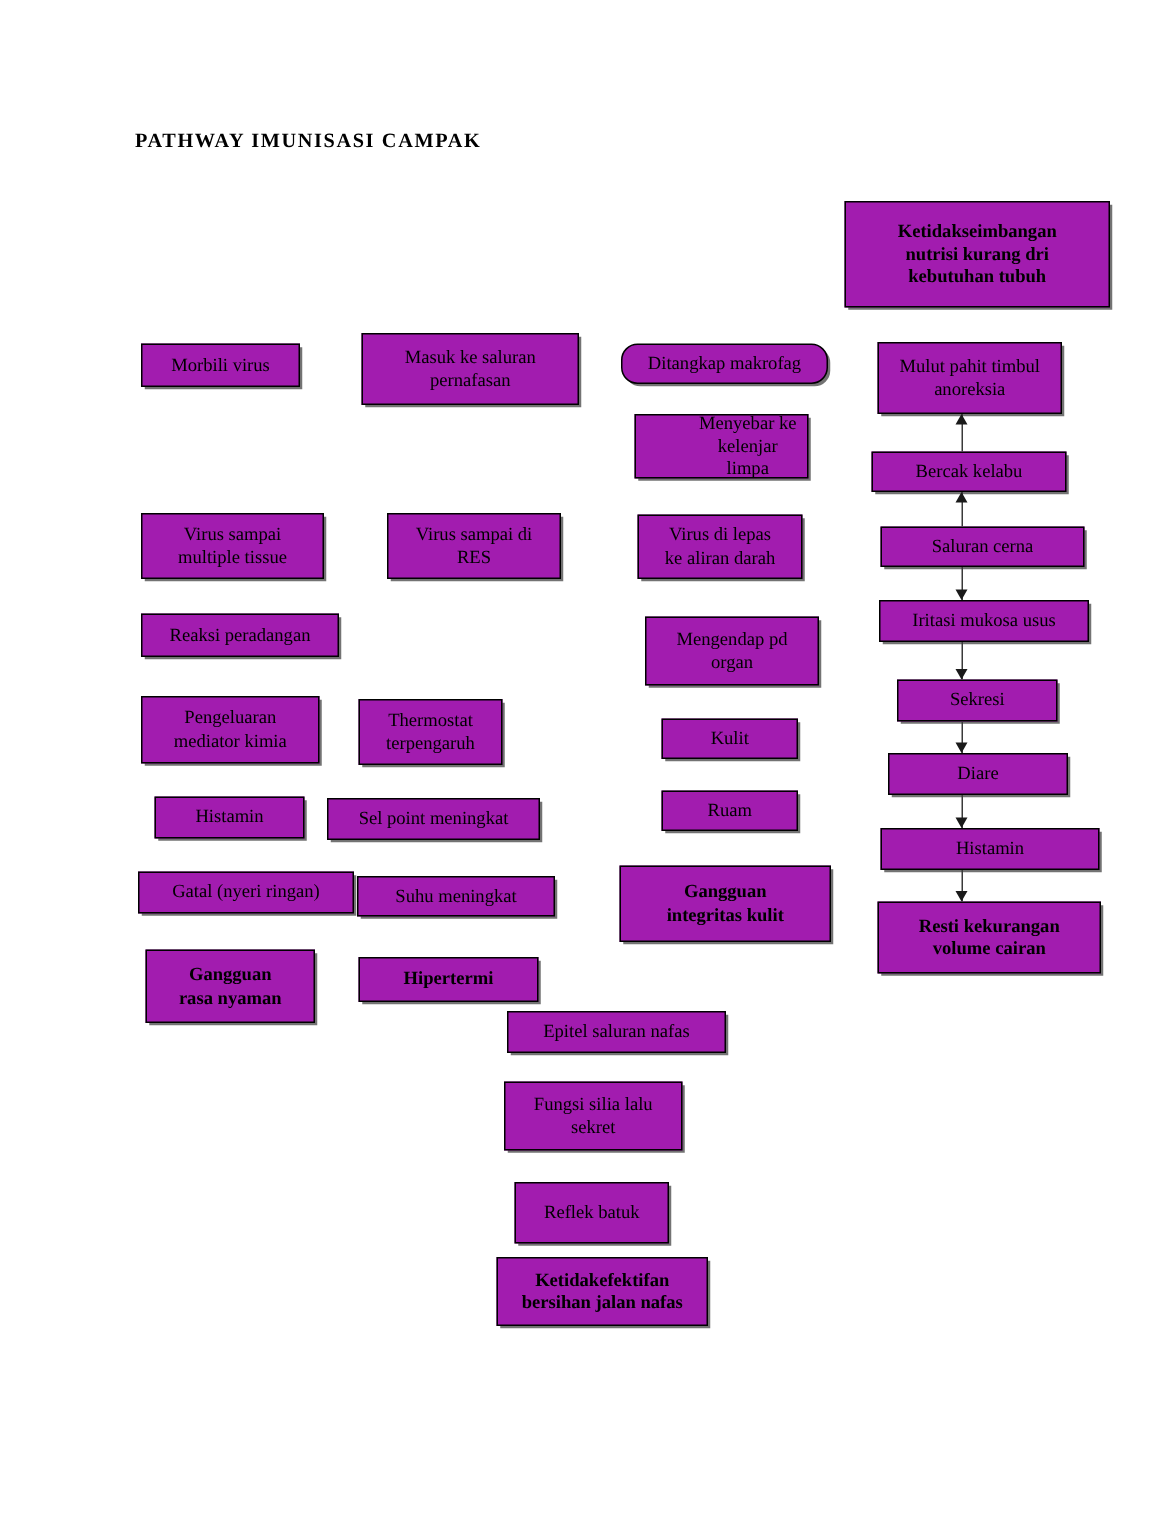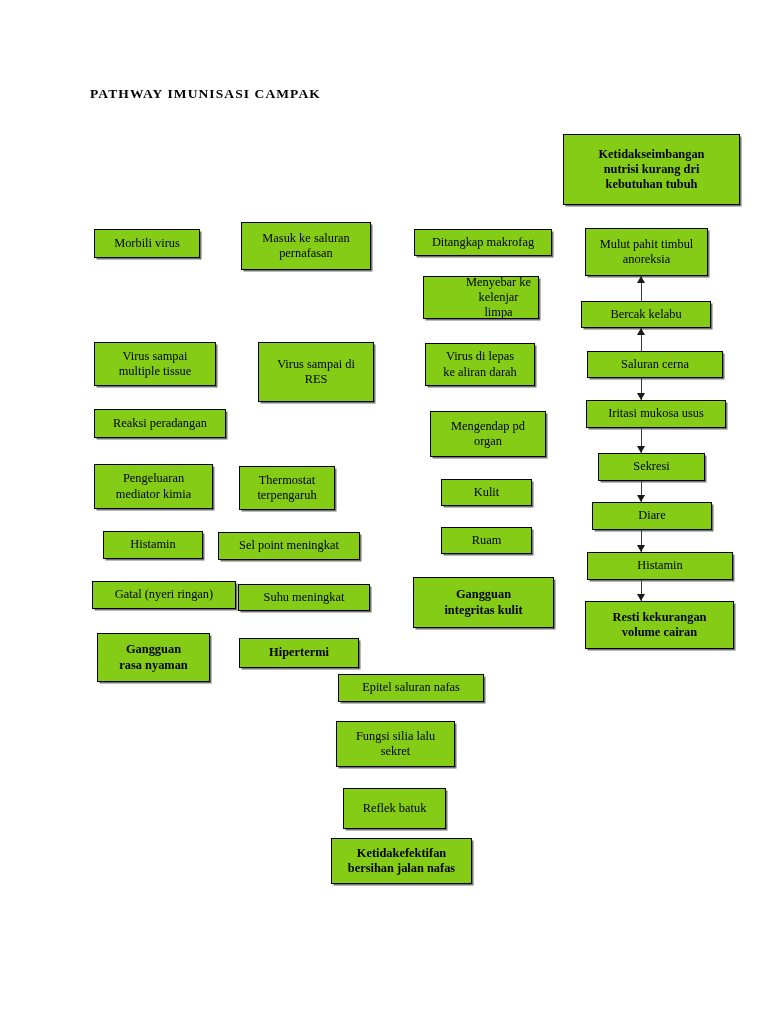--- a/index.html
+++ b/index.html
@@ -29,21 +29,21 @@
     top: 86px;
     font-size: 13.5px;
     font-weight: bold;
     letter-spacing: 1.1px;
     white-space: nowrap;
   }
 
   .node {
     position: absolute;
     box-sizing: border-box;
-    background: #84cc16;
+    background: #a21caf;
     border: 1px solid #000000;
     box-shadow: 2px 2px 0 -0.5px rgba(0,0,0,0.55);
     display: flex;
     align-items: center;
     justify-content: center;
     text-align: center;
     font-size: 12.4px;
     line-height: 1.22;
     padding: 2px 4px;
   }
@@ -88,25 +88,25 @@
 </style>
 </head>
 <body>
 
 <div id="canvas">
   <div id="page-title">PATHWAY IMUNISASI CAMPAK</div>
   <div id="nodes-layer">
       <div class="node" style="left: 94px; top: 229px; width: 106px; height: 29px;">
         <span class="txt">Morbili virus</span>
       </div>
-      <div class="node" style="left: 241px; top: 222px; width: 130px; height: 48px;">
+      <div class="node" style="left: 241px; top: 222px; width: 145px; height: 48px;">
         <span class="txt">Masuk ke saluran
 pernafasan</span>
       </div>
-      <div class="node" style="left: 414px; top: 229px; width: 138px; height: 27px;">
+      <div class="node" style="left: 414px; top: 229px; width: 138px; height: 27px; border-radius: 11px;">
         <span class="txt">Ditangkap makrofag</span>
       </div>
       <div class="node bold" style="left: 563px; top: 134px; width: 177px; height: 71px;">
         <span class="txt">Ketidakseimbangan
 nutrisi kurang dri
 kebutuhan tubuh</span>
       </div>
       <div class="node" style="left: 585px; top: 228px; width: 123px; height: 48px;">
         <span class="txt">Mulut pahit timbul
 anoreksia</span>
@@ -115,21 +115,21 @@
         <span class="txt">Menyebar ke
 kelenjar limpa</span>
       </div>
       <div class="node" style="left: 581px; top: 301px; width: 130px; height: 27px;">
         <span class="txt">Bercak kelabu</span>
       </div>
       <div class="node" style="left: 94px; top: 342px; width: 122px; height: 44px;">
         <span class="txt">Virus sampai
 multiple tissue</span>
       </div>
-      <div class="node" style="left: 258px; top: 342px; width: 116px; height: 60px;">
+      <div class="node" style="left: 258px; top: 342px; width: 116px; height: 44px;">
         <span class="txt">Virus sampai di
 RES</span>
       </div>
       <div class="node" style="left: 425px; top: 343px; width: 110px; height: 43px;">
         <span class="txt">Virus di lepas
 ke aliran darah</span>
       </div>
       <div class="node" style="left: 587px; top: 351px; width: 136px; height: 27px;">
         <span class="txt">Saluran cerna</span>
       </div>

